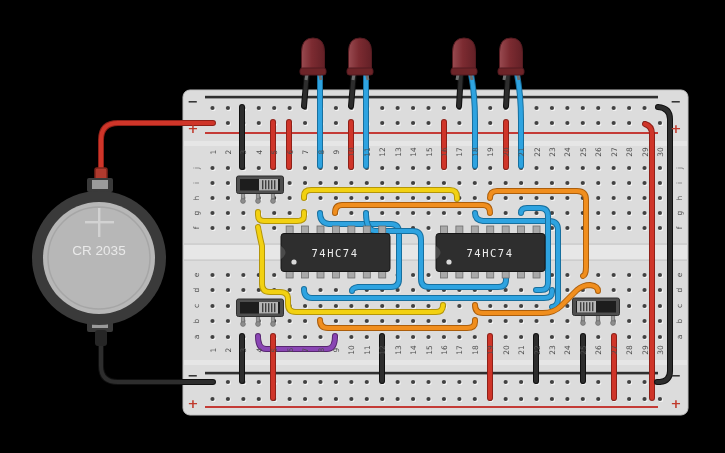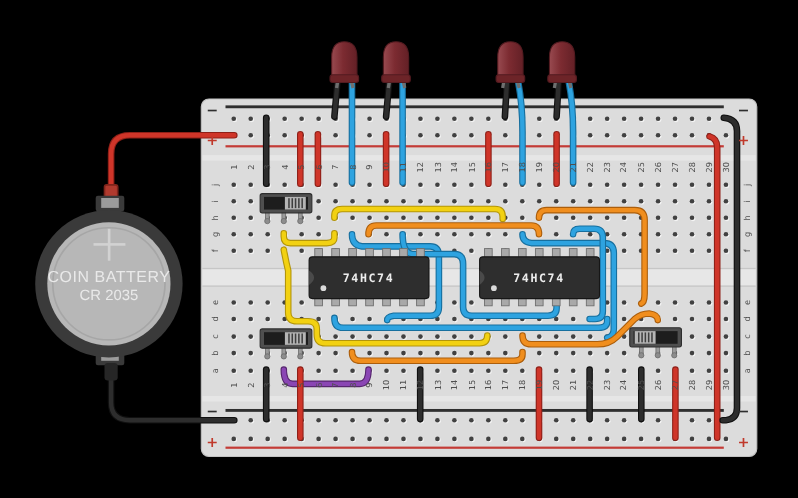--- a/index.html
+++ b/index.html
@@ -7,21 +7,21 @@
          font-family:"Liberation Sans", sans-serif;}
   svg{position:absolute;left:0;top:0;}
   .overlay{position:absolute;left:0;top:0;width:725px;height:453px;pointer-events:none;}
   .lbl{position:absolute;transform:translate(-50%,-50%) rotate(-90deg);
        font-size:7.5px;color:#4f4f4f;font-family:"DejaVu Sans", sans-serif;white-space:nowrap;}
   .railsign{position:absolute;transform:translate(-50%,-50%);font-weight:bold;
        font-size:13px;font-family:"DejaVu Sans", sans-serif;}
   .railsign.minus{color:#2e2e2e;}
   .railsign.plus{color:#c0392b;}
   .iclabel{position:absolute;transform:translate(-50%,-50%);color:#ececec;
-       font-family:"DejaVu Sans Mono", monospace;font-weight:bold;font-size:10.5px;
+       font-family:"DejaVu Sans Mono", monospace;font-weight:normal;font-size:10.5px;
        letter-spacing:1.5px;white-space:nowrap;}
   .batt-text{position:absolute;left:99px;top:243px;transform:translate(-50%,0);
        text-align:center;color:#e9e9e9;line-height:1.25;}
   .batt-title{font-size:14.5px;letter-spacing:0.5px;}
   .batt-model{font-size:13.5px;}
   .batt-volt{font-size:13px;}
 </style>
 </head>
 <body>
 
@@ -1174,21 +1174,20 @@
             <rect x="586" y="302.2" width="1.4" height="9" fill="#3f3f3f"></rect>
             <rect x="589" y="302.2" width="1.4" height="9" fill="#3f3f3f"></rect>
             <rect x="592" y="302.2" width="1.4" height="9" fill="#3f3f3f"></rect>
           </g>
         </g>
       </g>
   </svg>
 
   <div class="overlay">
     <div class="batt-text">
-      <div class="batt-title">COIN BATTERY</div>
       <div class="batt-model">CR 2035</div>
     </div>
     <div class="iclabel" style="left:335px;top:253px;">74HC74</div>
     <div class="iclabel" style="left:490px;top:253px;">74HC74</div>
     <div id="gen-labels">
         <div class="lbl" style="left: 212.5px; top: 152px;">1</div>
         <div class="lbl" style="left: 212.5px; top: 350px;">1</div>
         <div class="lbl" style="left: 227.93px; top: 152px;">2</div>
         <div class="lbl" style="left: 227.93px; top: 350px;">2</div>
         <div class="lbl" style="left: 243.36px; top: 152px;">3</div>

